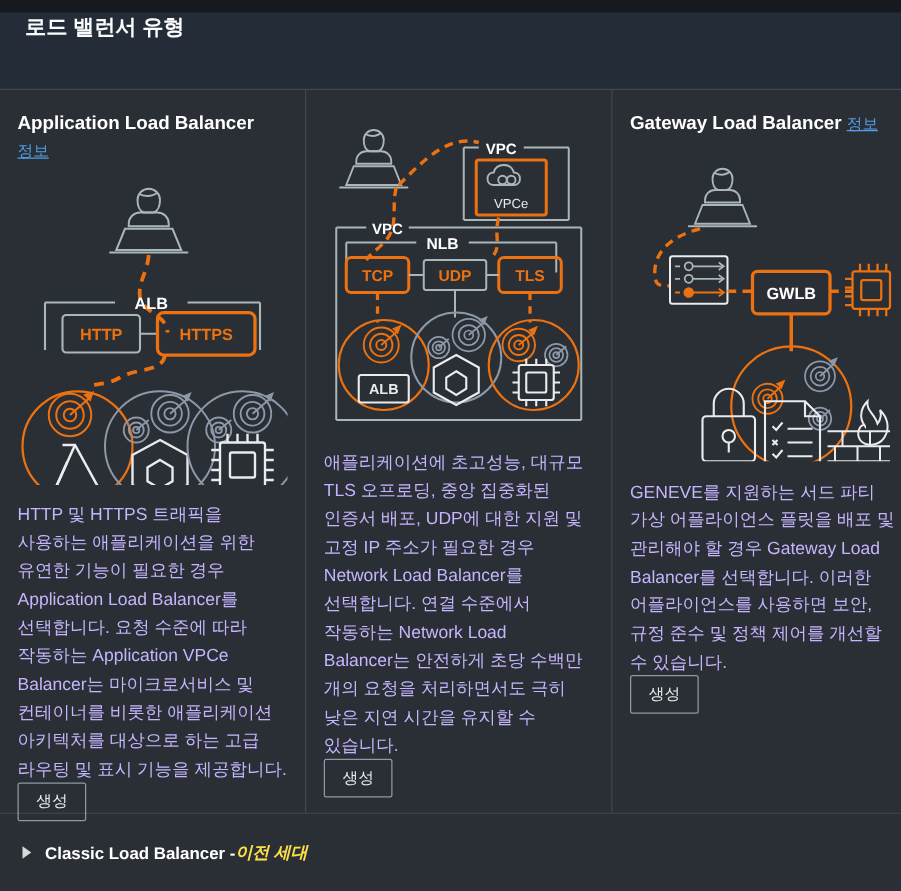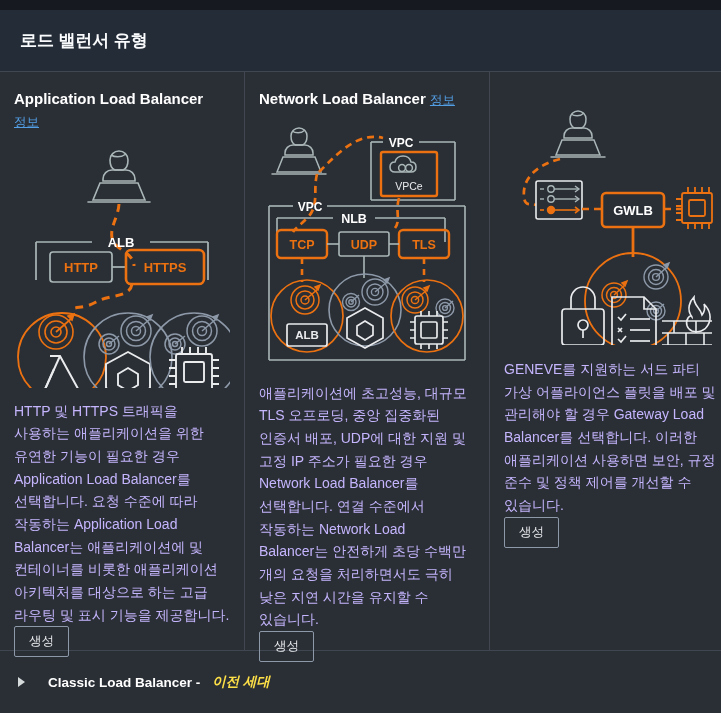--- a/index.html
+++ b/index.html
@@ -13,21 +13,21 @@
     position: relative;
     width: 721px; height: 713px;
     background: #16191f;
   }
   .topstrip { height: 10px; background: #16191f; }
 
   
   .panel-header {
     height: 62px;
     background: #242c38;
-    display: flex; align-items: center;
+    display: flex; 
     padding: 0 20px;
     border-bottom: 1px solid #414750;
   }
   .panel-header h1 {
     font-size: 17px; font-weight: bold; color: #fafbfc;
     letter-spacing: -0.1px;
   }
 
   
   .cards {
@@ -81,21 +81,20 @@
   }
 
   
   .classic {
     border-top: 1px solid #414750;
     background: #2a2e35;
     height: 63px;
     display: flex; align-items: center;
     padding: 0 18px;
     cursor: pointer;
-    gap: 12px;
   }
   .caret {
     width: 0; height: 0;
     border-left: 7px solid #d5dbdb;
     border-top: 5px solid transparent;
     border-bottom: 5px solid transparent;
     margin-right: 11px;
   }
   .classic-label { font-size: 13.5px; font-weight: bold; color: #ffffff; }
   .classic-gen { font-size: 13.5px; font-weight: bold; font-style: italic; color: #fde047; }
@@ -197,32 +196,28 @@
             <rect x="162" y="212" width="36" height="36" rx="2"></rect>
             <rect x="170" y="220" width="20" height="20" rx="1.5"></rect>
             <path d="M168 212v-7M176 212v-7M184 212v-7M192 212v-7"></path>
             <path d="M168 248v7M176 248v7M184 248v7M192 248v7"></path>
             <path d="M162 218h-7M162 226h-7M162 234h-7M162 242h-7"></path>
             <path d="M198 218h7M198 226h7M198 234h7M198 242h7"></path>
           </g>
         </svg>
       </div>
 
-      <div class="desc">HTTP 및 HTTPS 트래픽을 사용하는 애플리케이션을 위한 유연한 기능이 필요한 경우 Application Load Balancer를 선택합니다. 요청 수준에 따라 작동하는 Application Load Balancer는 애플리케이션에 및 컨테이너를 비롯한 애플리케이션 아키텍처를 대상으로 하는 고급 라우팅 및 표시 기능을 제공합니다.</div>
+      <div class="desc">HTTP 및 HTTPS 트래픽을 사용하는 애플리케이션을 위한 유연한 기능이 필요한 경우 Application Load Balancer를 선택합니다. 요청 수준에 따라 작동하는 Application VPCe Balancer는 마이크로서비스 및 컨테이너를 비롯한 애플리케이션 아키텍처를 대상으로 하는 고급 라우팅 및 표시 기능을 제공합니다.</div>
 
       <div class="btn-wrap">
         <button class="btn-create">생성</button>
       </div>
     </div>
 
     <div class="card">
-      <div class="card-title">
-        <span>Network Load Balancer</span>
-        <span class="info-link">정보</span>
-      </div>
 
       <div class="diagram">
         <svg width="216" height="250" viewBox="0 0 216 250" fill="none" stroke="#aab7b8" stroke-width="1.6">
 
           <g stroke="#aab7b8" stroke-width="1.5">
             <path d="M32 16c0-4.5 3.6-8 8-8s8 3.5 8 8c0 4.5-1.8 8-4.5 9h-7c-2.7-1-4.5-4.5-4.5-9z"></path>
             <path d="M33 11c3 2 9 3 13-1"></path>
             <path d="M34 25h12c4.4 0 8 3.6 8 8v2H26v-2c0-4.4 3.6-8 8-8z"></path>
             <path d="M24 37h32l6 15H18z"></path>
             <path d="M13 54h54" stroke-linecap="round"></path>
@@ -331,20 +326,24 @@
       </div>
 
       <div class="desc">애플리케이션에 초고성능, 대규모 TLS 오프로딩, 중앙 집중화된 인증서 배포, UDP에 대한 지원 및 고정 IP 주소가 필요한 경우 Network Load Balancer를 선택합니다. 연결 수준에서 작동하는 Network Load Balancer는 안전하게 초당 수백만 개의 요청을 처리하면서도 극히 낮은 지연 시간을 유지할 수 있습니다.</div>
 
       <div class="btn-wrap">
         <button class="btn-create">생성</button>
       </div>
     </div>
 
     <div class="card">
+      <div class="card-title">
+        <span>Gateway Load Balancer</span>
+        <span class="info-link">정보</span>
+      </div>
 
       <div class="diagram">
         <svg width="216" height="248" viewBox="0 0 216 248" fill="none" stroke="#aab7b8" stroke-width="1.6">
 
           <g stroke="#aab7b8" stroke-width="1.5">
             <path d="M66 22c0-4.5 3.6-8 8-8s8 3.5 8 8c0 4.5-1.8 8-4.5 9h-7C67.8 30 66 26.5 66 22z"></path>
             <path d="M67 17c3 2 9 3 13-1"></path>
             <path d="M68 31h12c4.4 0 8 3.6 8 8v2H60v-2c0-4.4 3.6-8 8-8z"></path>
             <path d="M58 43h32l6 15H52z"></path>
             <path d="M47 60h54" stroke-linecap="round"></path>
@@ -430,21 +429,21 @@
           <g stroke="#e9ebed" stroke-width="1.6" fill="none">
             <path d="M158 224 h50"></path>
               <path d="M158 236 h50"></path>
               <path d="M158 248 h50"></path>
             <path d="M170 224v12M192 224v12M164 236v12M182 236v12M200 236v12"></path>
             <path d="M188 220c-6-8-2-16 2-20-1 8 6 10 8 18 3-4 3-8 2-11 6 6 8 14 4 21-3 6-10 8-16 6-5-2-7-8-4-13 2-3 4-2 4-1z"></path>
           </g>
         </svg>
       </div>
 
-      <div class="desc">GENEVE를 지원하는 서드 파티 가상 어플라이언스 플릿을 배포 및 관리해야 할 경우 Gateway Load Balancer를 선택합니다. 이러한 애플리케이션 사용하면 보안, 규정 준수 및 정책 제어를 개선할 수 있습니다.</div>
+      <div class="desc">GENEVE를 지원하는 서드 파티 가상 어플라이언스 플릿을 배포 및 관리해야 할 경우 Gateway Load Balancer를 선택합니다. 이러한 어플라이언스를 사용하면 보안, 규정 준수 및 정책 제어를 개선할 수 있습니다.</div>
 
       <div class="btn-wrap">
         <button class="btn-create">생성</button>
       </div>
     </div>
 
   </div>
 
   <div class="classic">
     <div class="caret"></div>

